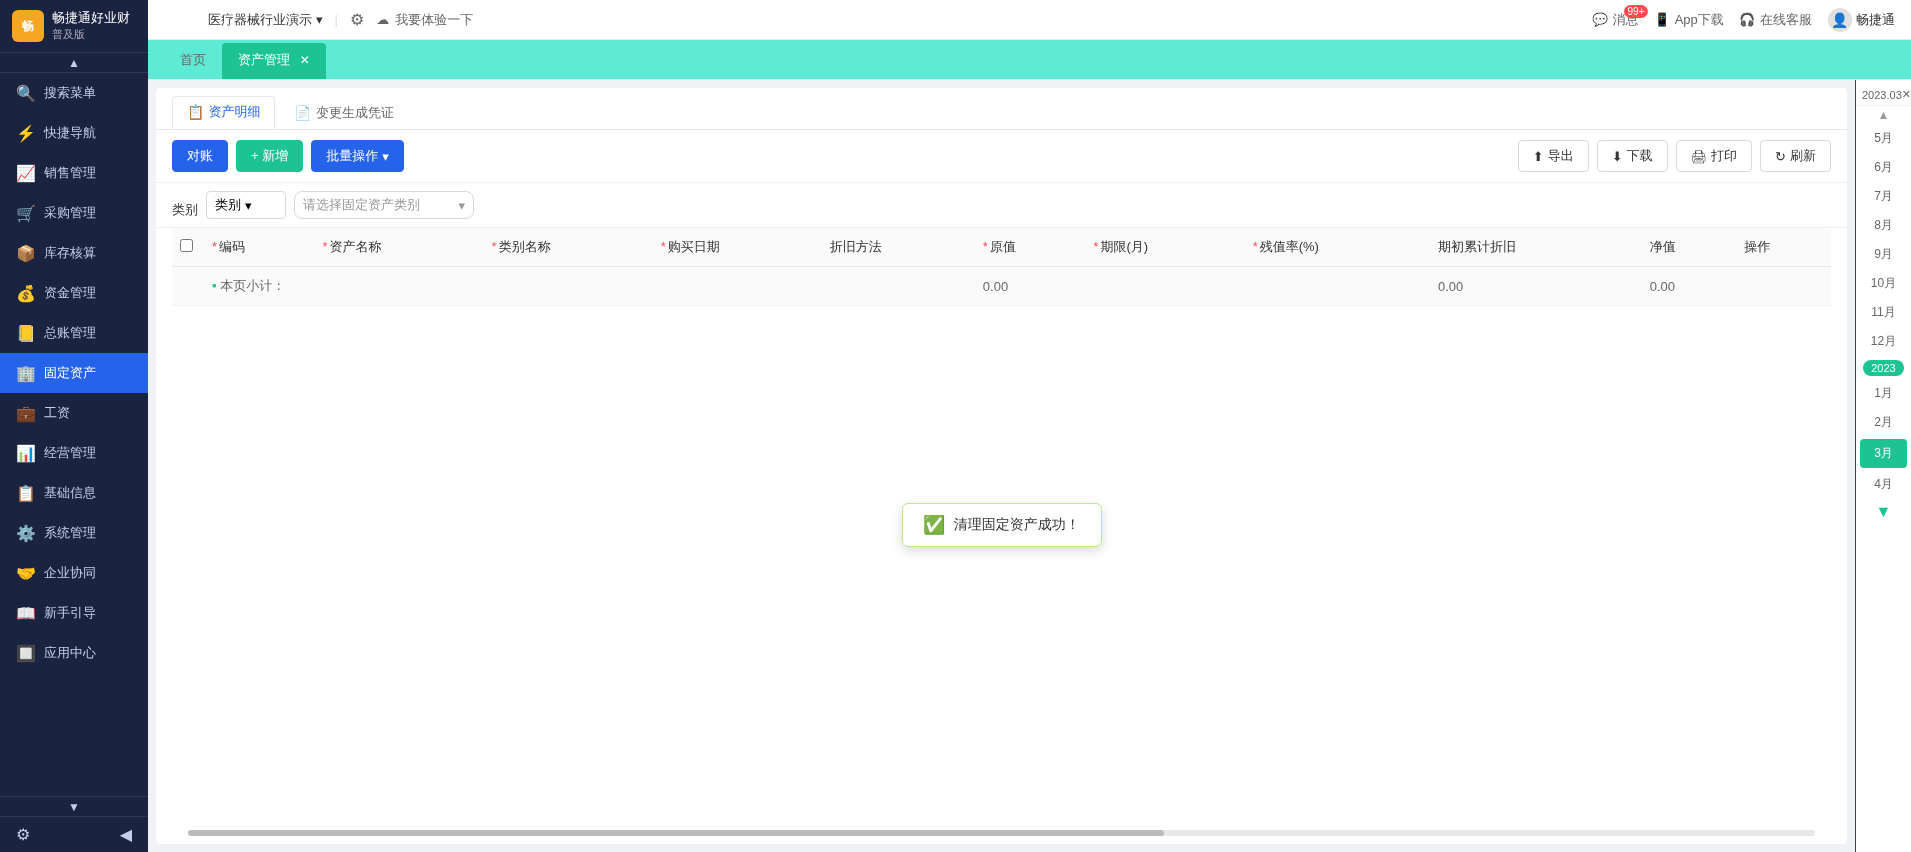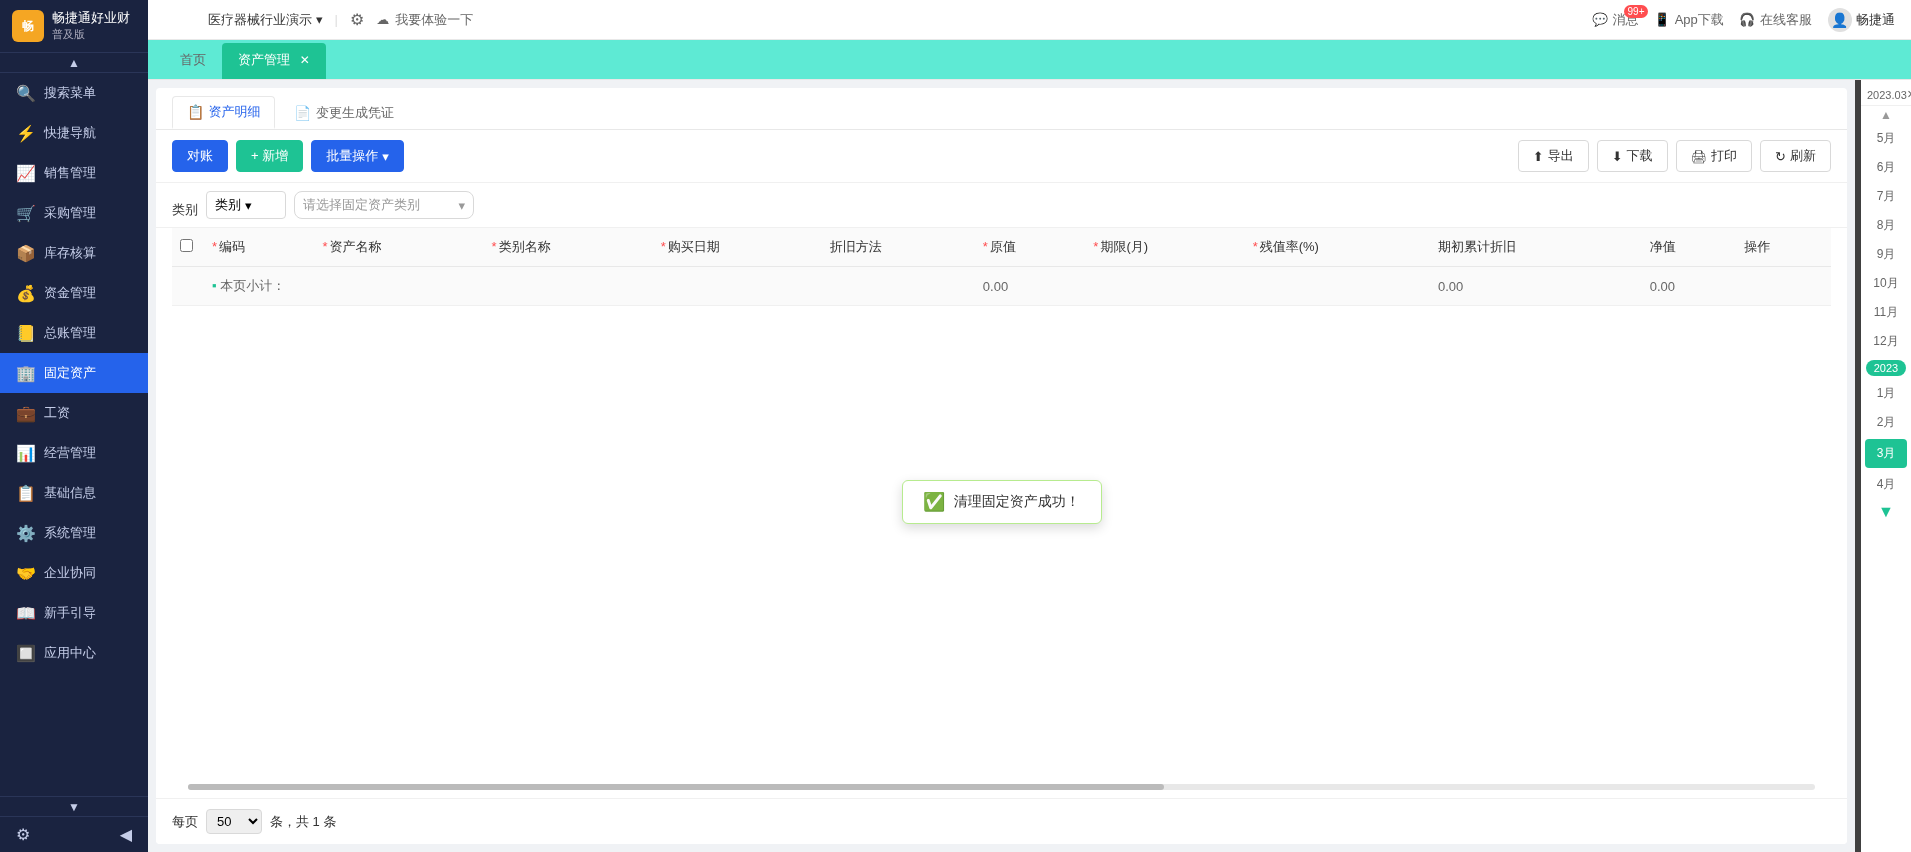--- a/index.html
+++ b/index.html
@@ -323,21 +323,21 @@
       border: 1px solid #d9d9d9;
       border-radius: 4px;
       padding: 3px 6px;
       font-size: 13px;
     }
 
     
     .right-panel {
       width: 56px;
       background: #fff;
-      border-left: 6px solid #404040;
+      border-left: 1px solid #404040;
       display: flex;
       flex-direction: column;
       align-items: center;
       overflow-y: auto;
       flex-shrink: 0;
       padding: 4px 0;
       position: relative;
     }
     .right-panel-header {
       display: flex; align-items: center; justify-content: space-between;
@@ -608,29 +608,20 @@
           <span>清理固定资产成功！</span>
         </div>
       </div>
 
       <div style="padding: 4px 16px;">
         <div class="scrollbar-bottom">
           <div class="scrollbar-thumb"></div>
         </div>
       </div>
 
-      <div class="pagination">
-        <span>每页</span>
-        <select class="page-size-select">
-          <option value="50">50</option>
-          <option value="100">100</option>
-          <option value="200">200</option>
-        </select>
-        <span>条，共 1 条</span>
-      </div>
     </div>
 
     <div class="right-panel">
       <div class="right-panel-header">
         <span class="year-label">2023.03</span>
         <span>✕</span>
         <span style="font-size:11px;">⤢</span>
       </div>
       <div style="text-align:center;padding:2px 0;color:#999;font-size:12px;cursor:pointer;">▲</div>
       <div class="month-item">5月</div>

